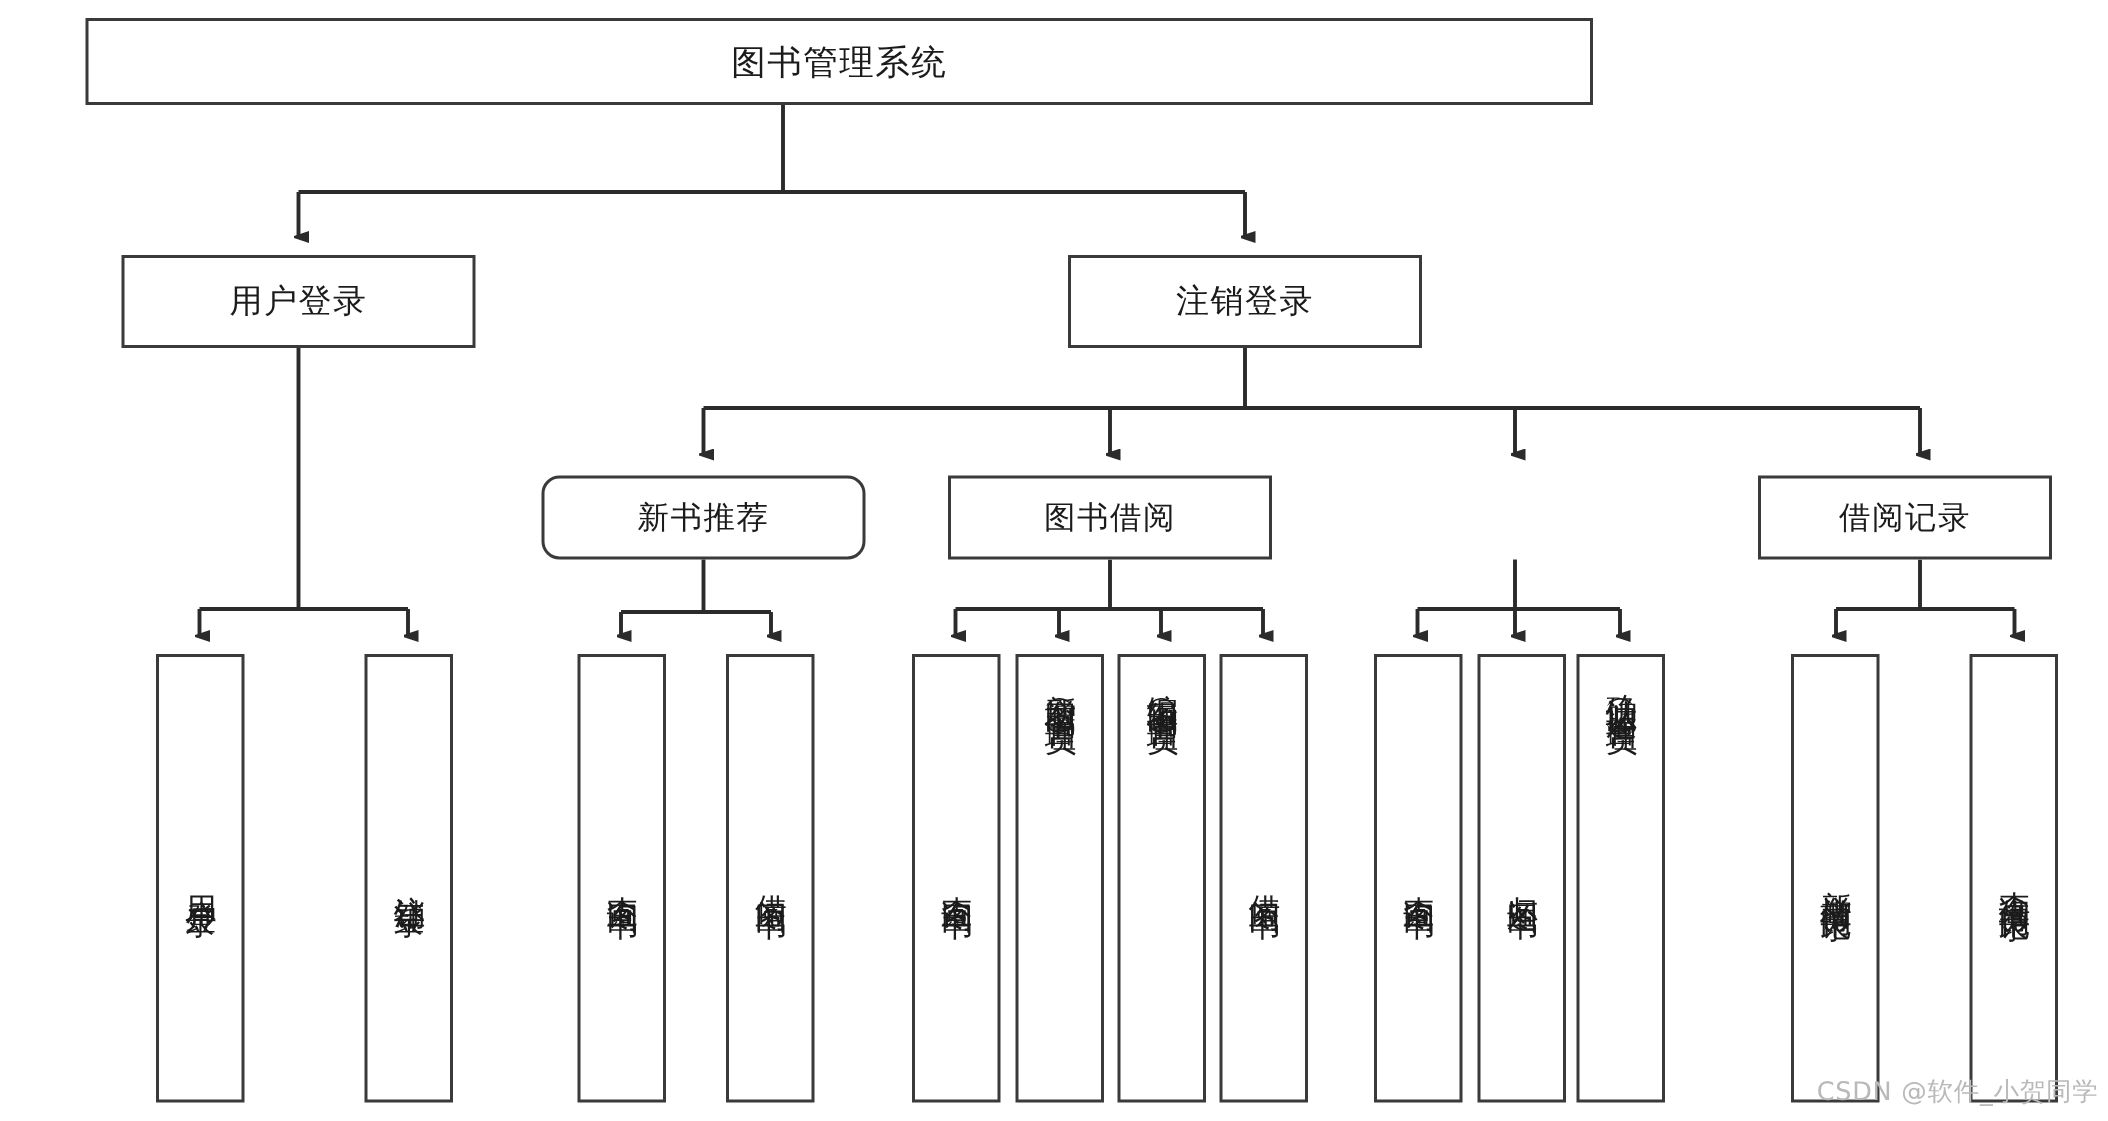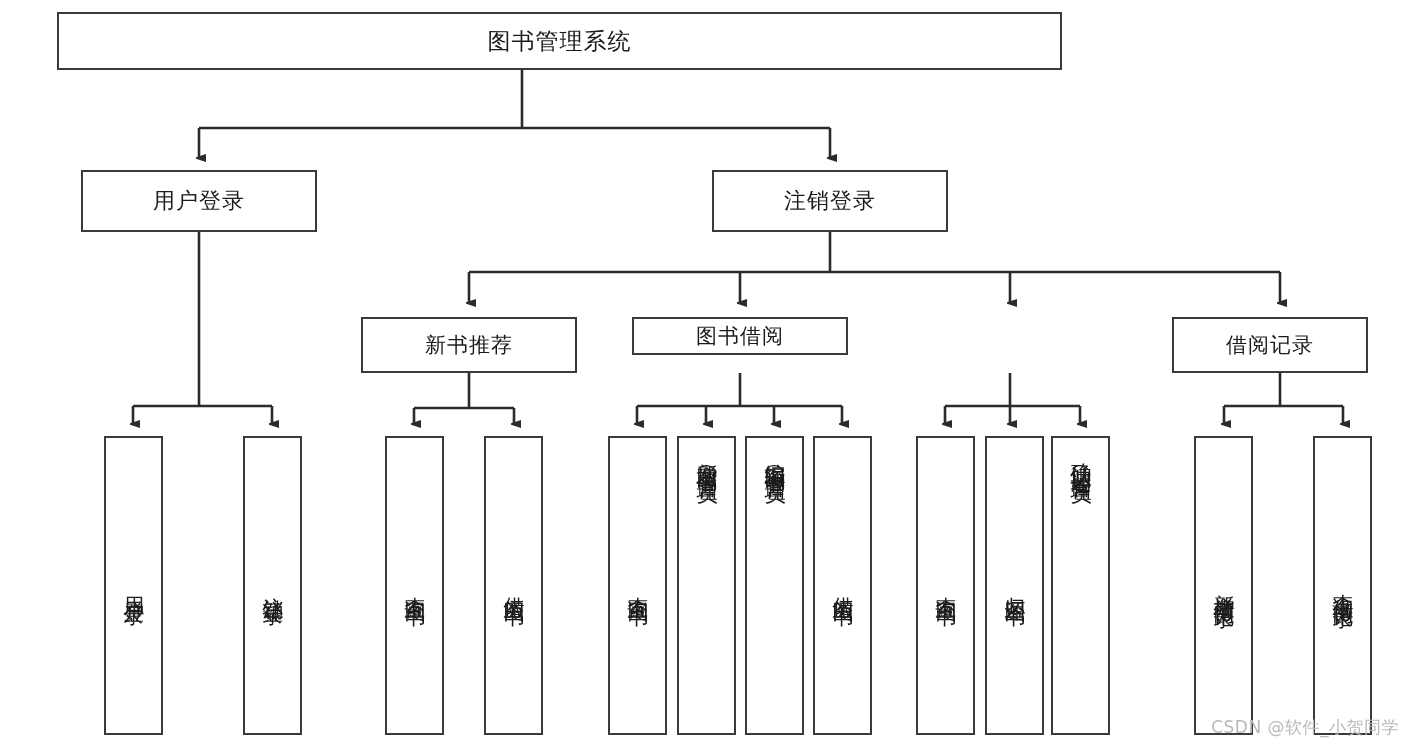--- a/index.html
+++ b/index.html
@@ -135,25 +135,25 @@
   </div>
 
   <div class="node lvl2" style="left:81px; top:170px; width:236px; height:62px;">
     <span class="htext">用户登录</span>
   </div>
 
   <div class="node lvl2" style="left:712px; top:170px; width:236px; height:62px;">
     <span class="htext">注销登录</span>
   </div>
 
-  <div class="node lvl3" style="left:361px; top:317px; width:216px; height:56px;">
+  <div class="node lvl3" style="left:361px; top:317px; width:216px; height:56px;border-radius:12px;">
     <span class="htext">新书推荐</span>
   </div>
 
-  <div class="node lvl3" style="left:632px; top:317px; width:216px; height:38px;">
+  <div class="node lvl3" style="left:632px; top:317px; width:216px; height:56px;">
     <span class="htext">图书借阅</span>
   </div>
 
 
   <div class="node lvl3" style="left:1172px; top:317px; width:196px; height:56px;">
     <span class="htext">借阅记录</span>
   </div>
 
   <div class="node leaf center-text" style="left:104px; top:436px; width:59px; height:299px;">
     <span class="vtext">用户登录</span>

